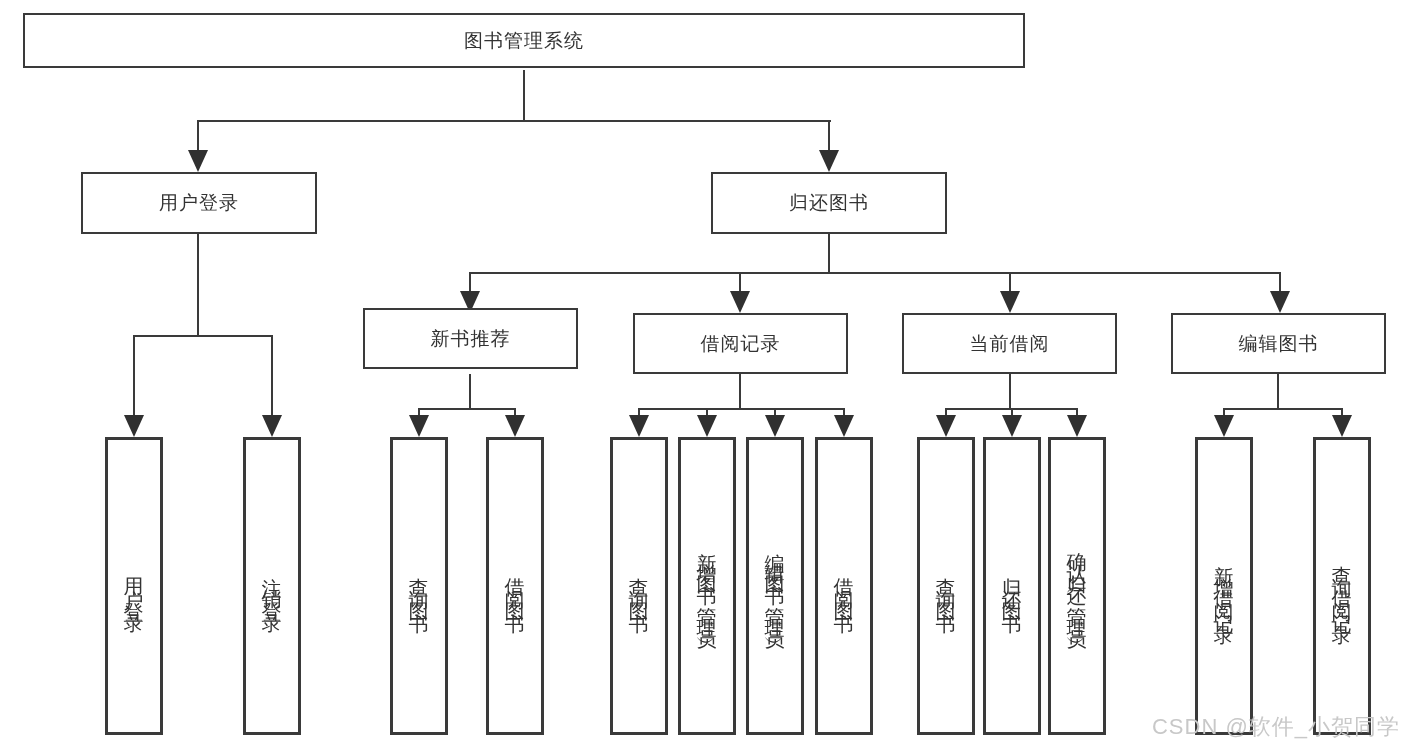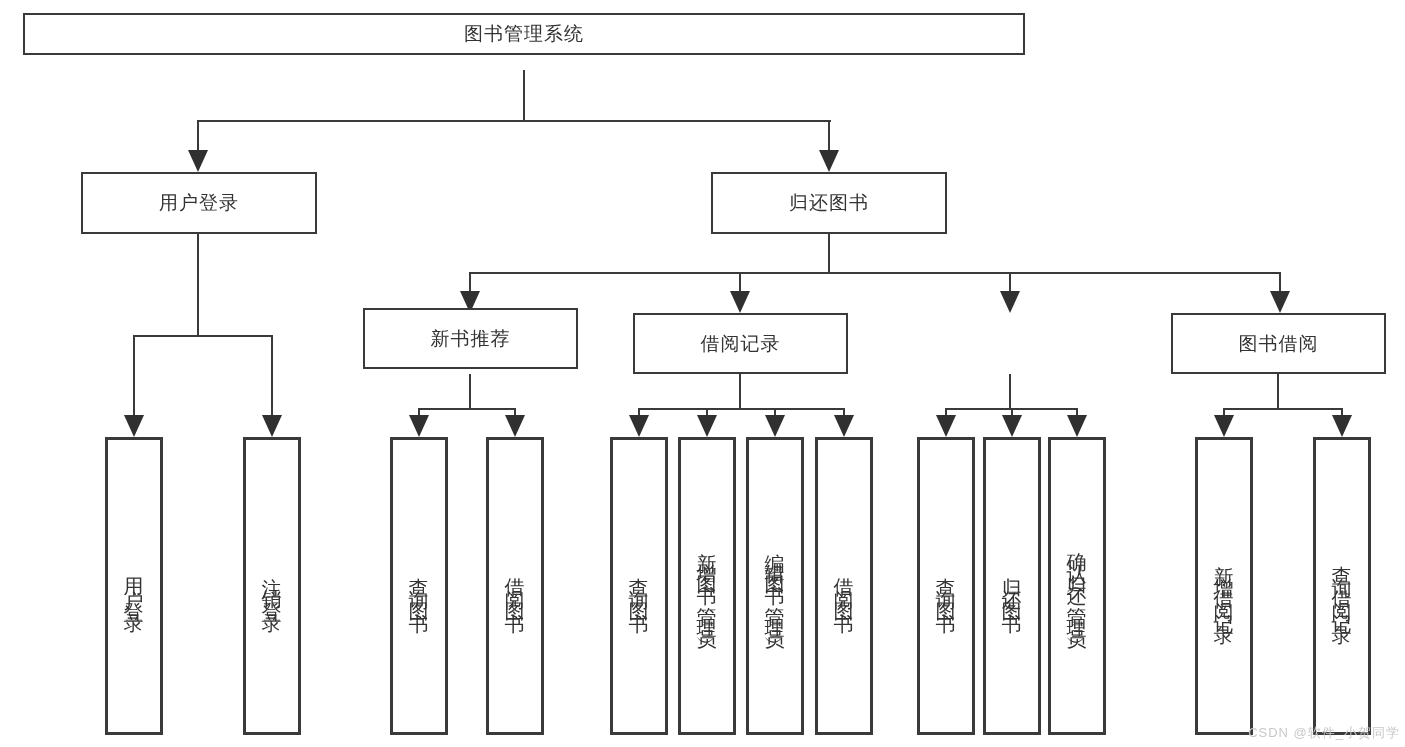--- a/index.html
+++ b/index.html
@@ -47,32 +47,32 @@
     border-left: 10px solid transparent;
     border-right: 10px solid transparent;
     border-top: 22px solid #303030;
   }
 
   
   .watermark {
     position: absolute;
     right: 5px;
     bottom: 5px;
-    font-size: 13px;
+    font-size: 22px;
     color: #c8c8c8;
     letter-spacing: 1px;
     white-space: nowrap;
   }
 </style>
 </head>
 <body>
 
 <div class="canvas">
 
-  <div class="node h" style="left:23px; top:13px; width:1002px; height:42px;">
+  <div class="node h" style="left:23px; top:13px; width:1002px; height:55px;">
     <span class="lbl">图书管理系统</span>
   </div>
 
   <div class="vline" style="left:523px; top:70px; height:52px;"></div>
   <div class="hline" style="left:197px; top:120px; width:634px;"></div>
   <div class="vline" style="left:197px; top:120px; height:32px;"></div>
   <div class="arrow" style="left:188px; top:150px;"></div>
   <div class="vline" style="left:828px; top:120px; height:32px;"></div>
   <div class="arrow" style="left:819px; top:150px;"></div>
 
@@ -100,22 +100,25 @@
   <div class="arrow" style="left:1000px; top:291px;"></div>
   <div class="vline" style="left:1279px; top:272px; height:21px;"></div>
   <div class="arrow" style="left:1270px; top:291px;"></div>
 
   <div class="node h" style="left:363px; top:308px; width:215px; height:61px;">
     <span class="lbl">新书推荐</span>
   </div>
   <div class="node h" style="left:633px; top:313px; width:215px; height:61px;">
     <span class="lbl">借阅记录</span>
   </div>
+  <div class="node h" style="left:902px; top:313px; width:215px; height:61px;">
+    <span class="lbl">当前借阅</span>
+  </div>
   <div class="node h" style="left:1171px; top:313px; width:215px; height:61px;">
-    <span class="lbl">图书借阅</span>
+    <span class="lbl">编辑图书</span>
   </div>
 
   <div class="vline" style="left:469px; top:374px; height:35px;"></div>
   <div class="hline" style="left:418px; top:408px; width:98px;"></div>
   <div class="vline" style="left:418px; top:408px; height:9px;"></div>
   <div class="arrow" style="left:409px; top:415px;"></div>
   <div class="vline" style="left:514px; top:408px; height:9px;"></div>
   <div class="arrow" style="left:505px; top:415px;"></div>
 
   <div class="vline" style="left:739px; top:374px; height:35px;"></div>

